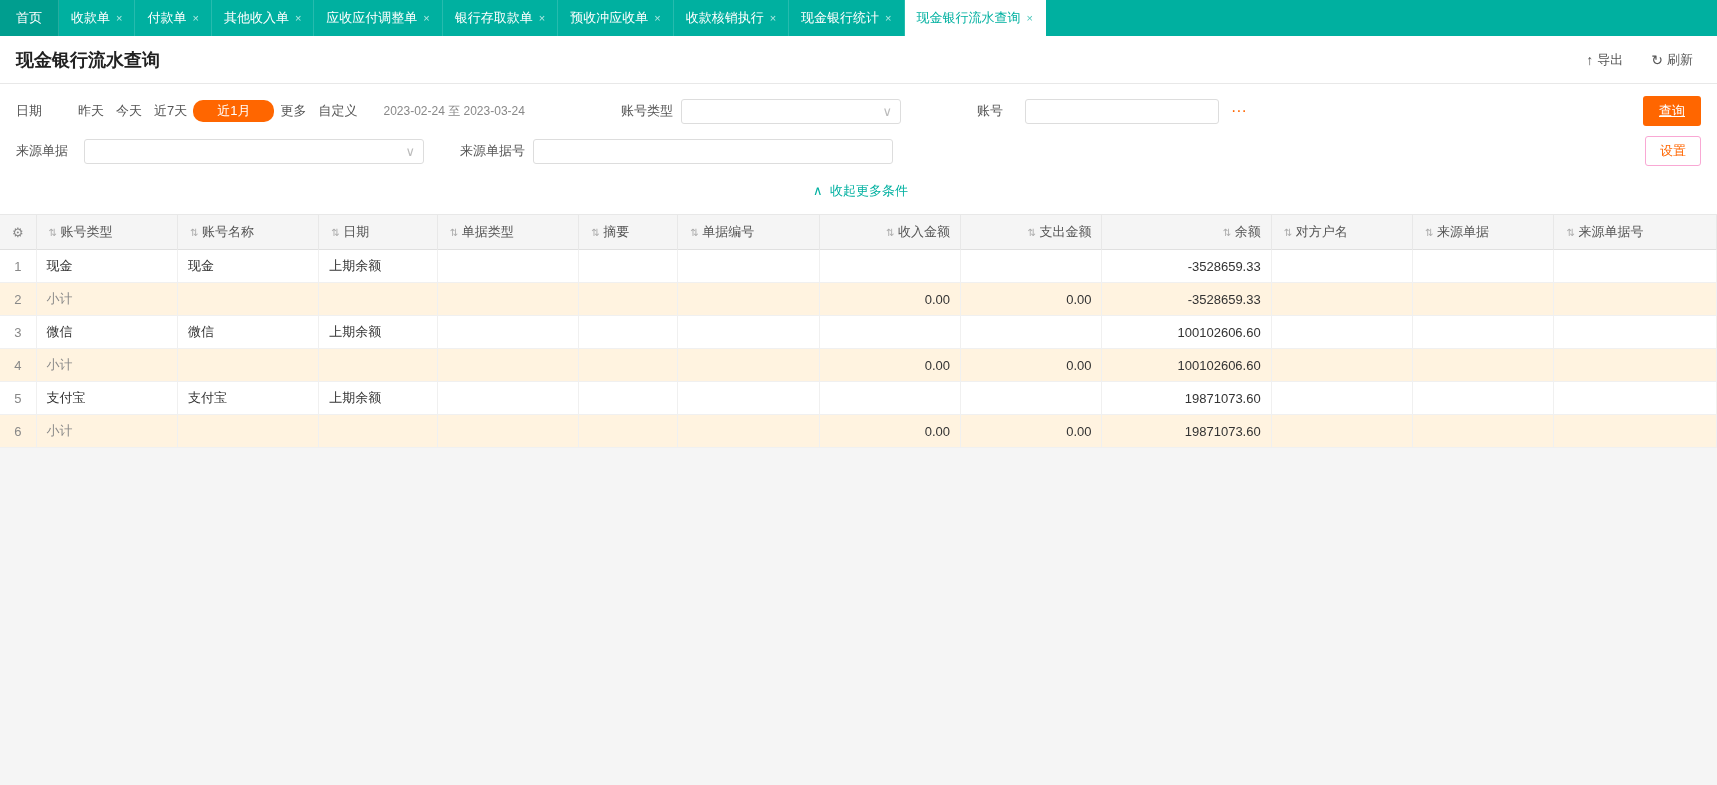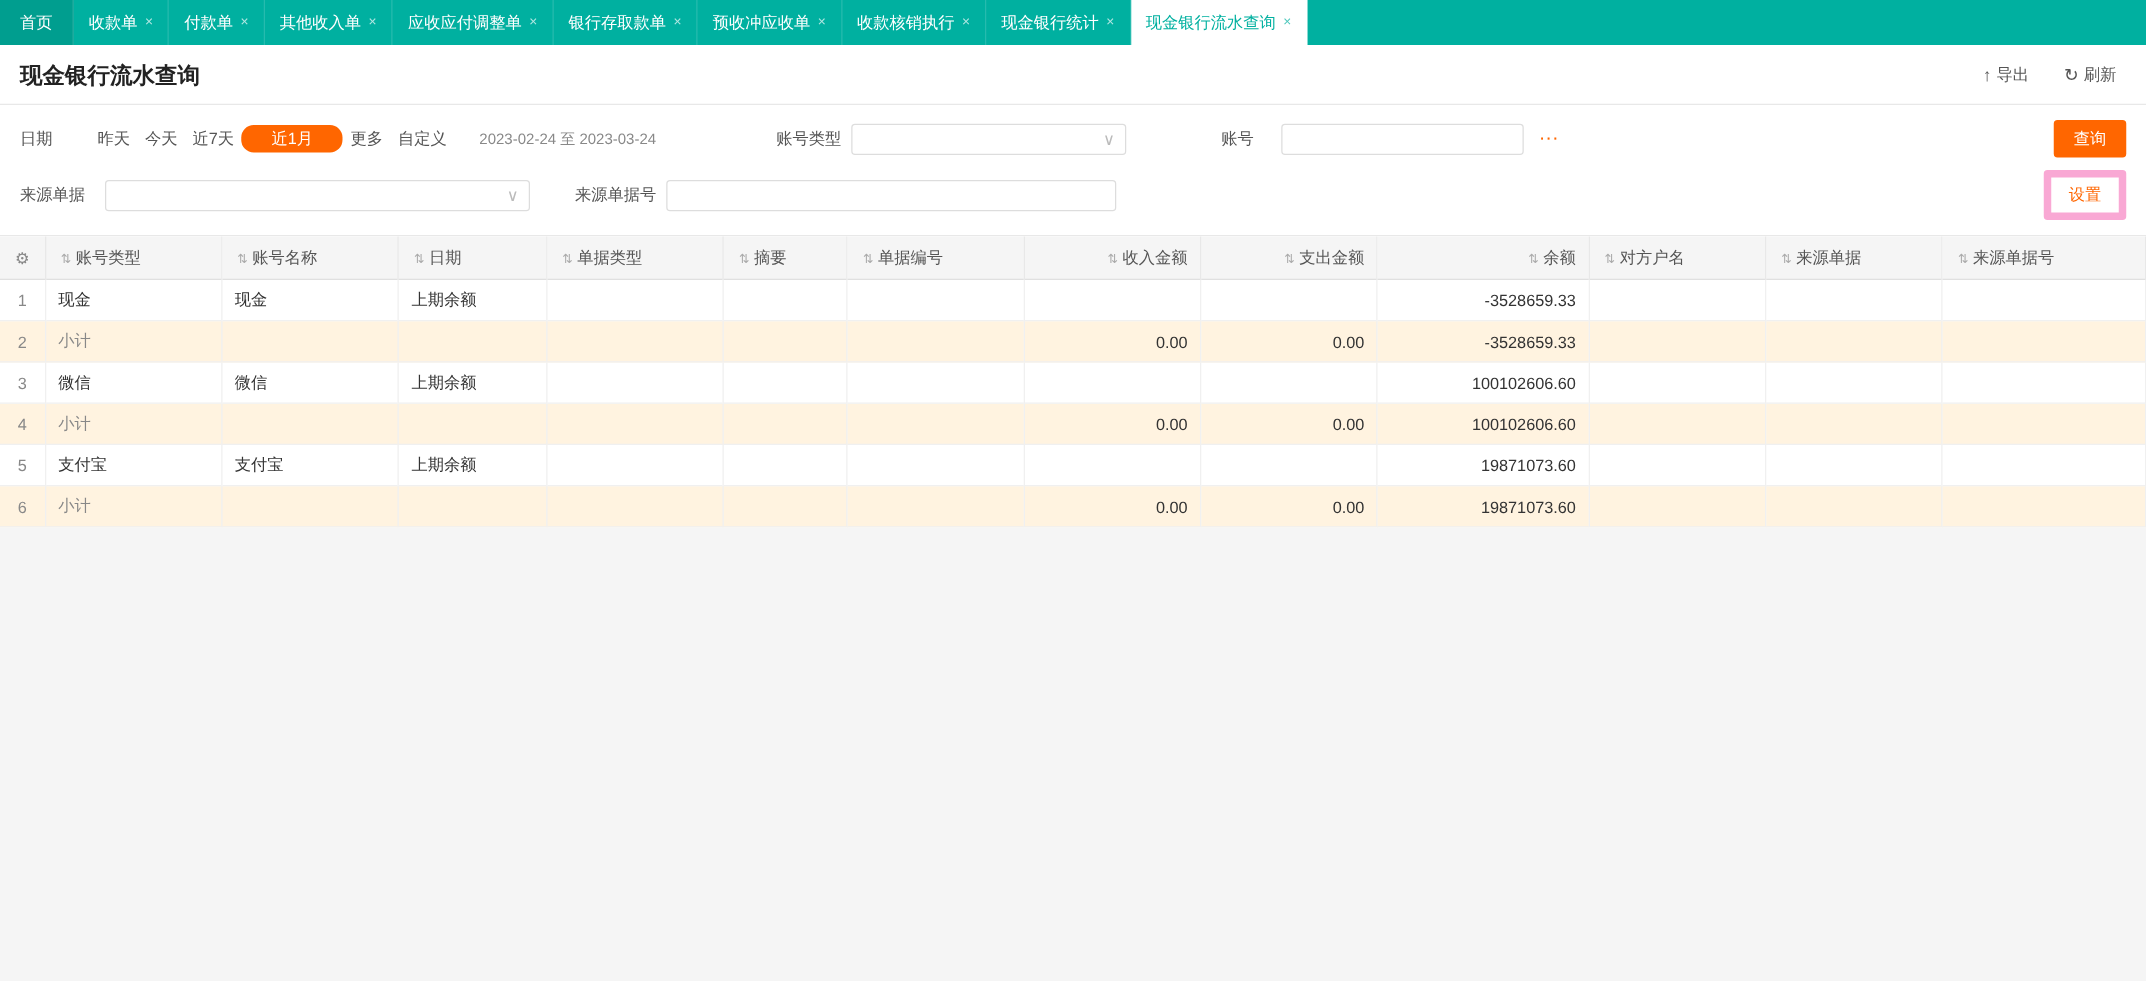--- a/index.html
+++ b/index.html
@@ -153,25 +153,26 @@
     }
     .query-btn {
       background: #ff6600;
       color: #fff;
       border: none;
       border-radius: 3px;
       padding: 6px 16px;
       font-size: 13px;
       cursor: pointer;
       white-space: nowrap;
+      text-decoration: underline;
     }
     .setting-btn {
       background: #fff;
       color: #ff6600;
-      border: 6px solid #f9a8d4;
+      border: 1px solid #f9a8d4;
       border-radius: 3px;
       padding: 5px 14px;
       font-size: 13px;
       cursor: pointer;
     }
     .collapse-bar {
       text-align: center;
       padding: 6px 0 2px;
       color: #00b0a0;
       font-size: 13px;
@@ -309,20 +310,24 @@
       <div class="filter-input-wrap" style="min-width:360px;">
         <input type="text" style="">
       </div>
     </div>
 
     <div style="margin-left: auto;">
       <button class="setting-btn">设置</button>
     </div>
   </div>
 
+  <div class="collapse-bar">
+    <span>∧</span>
+    <span>收起更多条件</span>
+  </div>
 </div>
 
 <div class="table-wrap">
   <table>
     <thead>
       <tr>
         <th class="col-gear">
           <span class="gear-icon">⚙</span>
         </th>
         <th><span class="sort-arrows">⇅</span> <span>账号类型</span></th>

